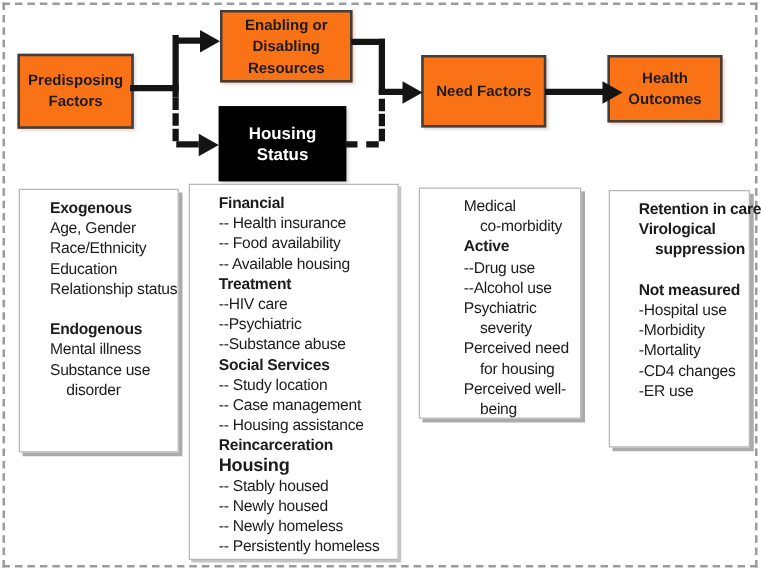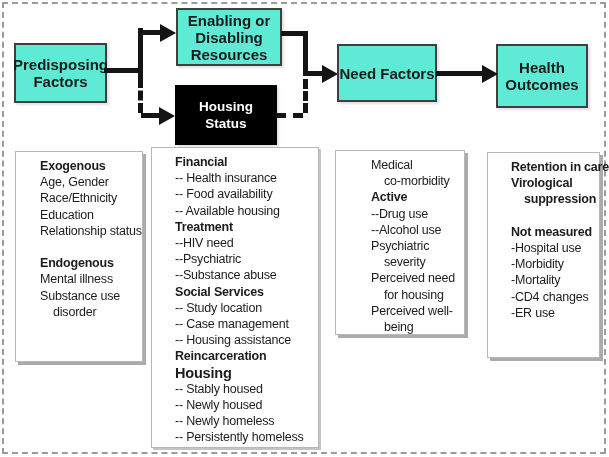--- a/index.html
+++ b/index.html
@@ -2,30 +2,30 @@
 <html><head>
 <meta charset="utf-8">
 <style>
   html,body{margin:0;padding:0;background:#e8e8e8;font-family:"Liberation Sans",sans-serif;}
   .canvas{position:relative;width:609px;height:457px;background:#ffffff;overflow:hidden;
           font-family:"Liberation Sans",sans-serif;color:#1c1c1c;}
   .outer-border{position:absolute;left:2px;top:2px;right:3px;bottom:3px;
                 border:2px dashed #9b9b9b;pointer-events:none;}
 
   
-  .dbox{position:absolute;box-sizing:border-box;background:#5eead4;border:2px solid #3f3f3f;
+  .dbox{position:absolute;box-sizing:border-box;background:#f97316;border:2px solid #3f3f3f;
         display:flex;align-items:center;justify-content:center;text-align:center;
-        font-weight:bold;font-size:15px;line-height:17px;white-space:pre-line;
+        font-weight:bold;font-size:12px;line-height:17px;white-space:pre-line;
         box-shadow:2px 2px 2px rgba(0,0,0,0.12);}
   .dbox.black{background:#000000;color:#ffffff;border-color:#000000;}
   #box-predisposing{left:14px;top:43px;width:93px;height:60px;}
   #box-enabling{left:176px;top:8px;width:106px;height:58px;}
   #box-housing{left:175px;top:85px;width:102px;height:60px;font-size:13.5px;}
   #box-need{left:337px;top:44px;width:100px;height:58px;}
-  #box-health{left:496px;top:44px;width:92px;height:64px;}
+  #box-health{left:486px;top:44px;width:92px;height:54px;}
 
   
   .hline{position:absolute;height:5px;background:#141414;}
   .vline{position:absolute;width:5px;background:#141414;}
   .hdash{position:absolute;height:0;border-top:5px dashed #141414;}
   .vdash{position:absolute;width:0;border-left:5px dashed #141414;}
   .ahead{position:absolute;width:0;height:0;border-top:9px solid transparent;
          border-bottom:9px solid transparent;border-left:16px solid #141414;}
 
   
@@ -92,21 +92,21 @@
         <div class="line ind">disorder</div>
       </div>
   </div>
   <div class="panel" id="panel-resources">
     <div>
         <div class="line b">Financial</div>
         <div class="line">-- Health insurance</div>
         <div class="line">-- Food availability</div>
         <div class="line">-- Available housing</div>
         <div class="line b">Treatment</div>
-        <div class="line">--HIV need</div>
+        <div class="line">--HIV care</div>
         <div class="line">--Psychiatric</div>
         <div class="line">--Substance abuse</div>
         <div class="line b">Social Services</div>
         <div class="line">-- Study location</div>
         <div class="line">-- Case management</div>
         <div class="line">-- Housing assistance</div>
         <div class="line b">Reincarceration</div>
         <div class="line big">Housing</div>
         <div class="line">-- Stably housed</div>
         <div class="line">-- Newly housed</div>

